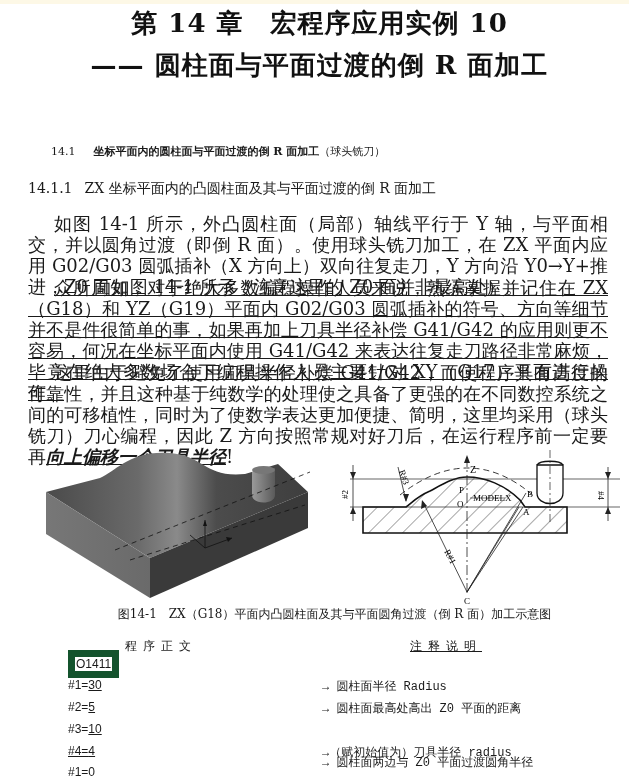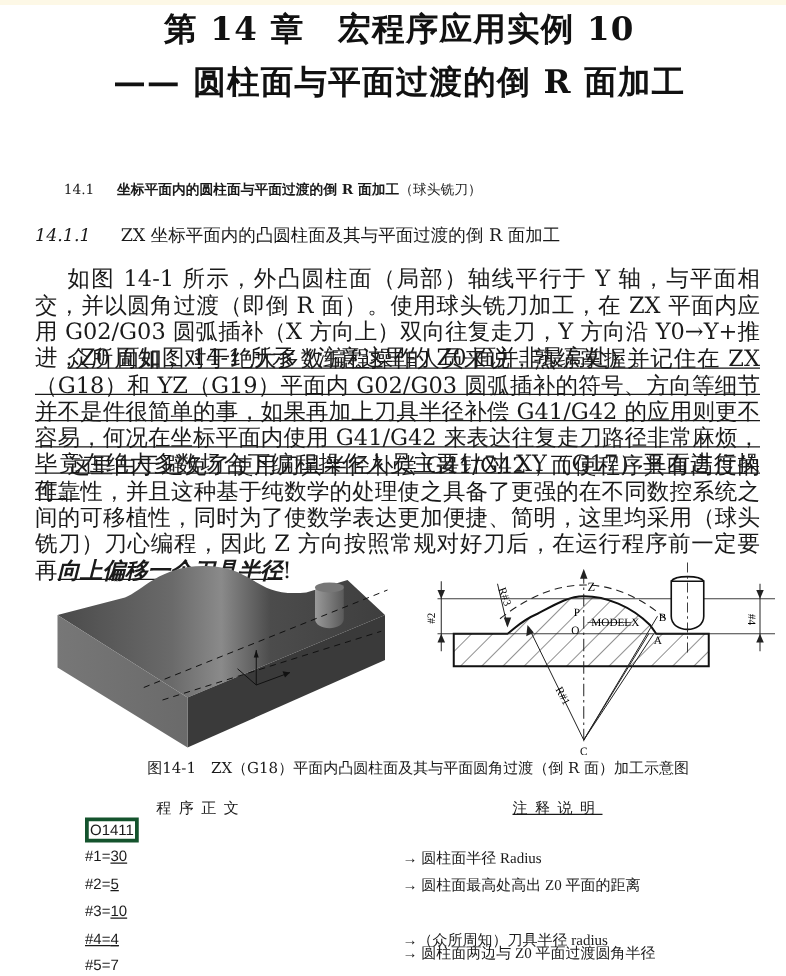--- a/index.html
+++ b/index.html
@@ -15,42 +15,42 @@
     position: absolute; left: 0; width: 575px; text-align: center;
     font-weight: bold; font-size: 26px; letter-spacing: 1px; color: #111; padding-left: 32px;
   }
   .ct1 { top: 6px; }
   .ct2 { top: 48px; }
   .sec1 { position: absolute; left: 28px; top: 144px; font-size: 11px; margin-left: 23px; }
   .sec1 .num { margin-right: 18px; }
   .sec1 .t { font-weight: bold; }
   .sec1 .paren { font-weight: normal; }
   .sec2 { position: absolute; left: 28px; top: 180px; font-size: 14px; }
-  .sec2 .num { margin-right: 24px; font-style: italic; }
+  .sec2 .num { margin-right: 12px; }
   .para {
     position: absolute; left: 28px; width: 580px; font-size: 18px; line-height: 21px;
     text-align: justify; text-indent: 26px;
   }
   .p1 { top: 213px; }
   .p2 { top: 277px; text-decoration: underline; }
   .p3 { top: 362px; }
   .emph { font-weight: bold; font-style: italic; text-decoration: underline; }
   .fig-left { position: absolute; left: 30px; top: 450px; width: 290px; height: 150px; }
   .fig-right { position: absolute; left: 320px; top: 445px; width: 309px; height: 160px; }
   .caption { position: absolute; left: 0; width: 629px; top: 606px; text-align: center; font-size: 12px; margin-left: 20px; }
   .col-head { position: absolute; top: 638px; font-size: 12px; letter-spacing: 6px; }
   .ch-left { left: 125px; }
   .ch-right { left: 410px; text-decoration: underline; }
   .code {
     position: absolute; left: 68px; font-family: "Liberation Sans", "DejaVu Sans", sans-serif; font-size: 12px;
   }
   .code u { text-decoration: underline; }
-  .boxed { border: 3px solid #14532d; padding: 0 1px; }
+  .boxed { border: 7px solid #14532d; padding: 0 1px; }
   .note {
-    position: absolute; left: 322px; font-family: Liberation Serif, serif; font-size: 12px;
+    position: absolute; left: 322px; font-family: Liberation Mono, monospace; font-size: 12px;
   }
 </style>
 </head>
 <body>
 
 <div class="topband"></div>
 
 <div class="chapter-title ct1">第 14 章　宏程序应用实例 10</div>
 <div class="chapter-title ct2">—— 圆柱面与平面过渡的倒 R 面加工</div>
 
@@ -171,16 +171,16 @@
 <div class="code" style="top:678px;"><span>#1=</span><u>30</u></div>
 <div class="note" style="top:678px;">→ 圆柱面半径 Radius</div>
 
 <div class="code" style="top:700px;"><span>#2=</span><u>5</u></div>
 <div class="note" style="top:700px;">→ 圆柱面最高处高出 Z0 平面的距离</div>
 
 <div class="code" style="top:722px;"><span>#3=</span><u>10</u></div>
 <div class="note" style="top:722px;margin-top:32px;">→ 圆柱面两边与 Z0 平面过渡圆角半径</div>
 
 <div class="code" style="top:744px;text-decoration:underline;"><span>#4=</span><u>4</u></div>
-<div class="note" style="top:744px;">→（众所周知）刀具半径 radius</div>
+<div class="note" style="top:744px;">→（赋初始值为）刀具半径 radius</div>
 
-<div class="code" style="top:765px;"><span>#5=7</span></div>
+<div class="code" style="top:765px;"><span>#1=0</span></div>
 <div class="note" style="top:765px;margin-top:46px;">→ Y 坐标设为自变量，赋初始值为 0</div>
 
 </body></html>

